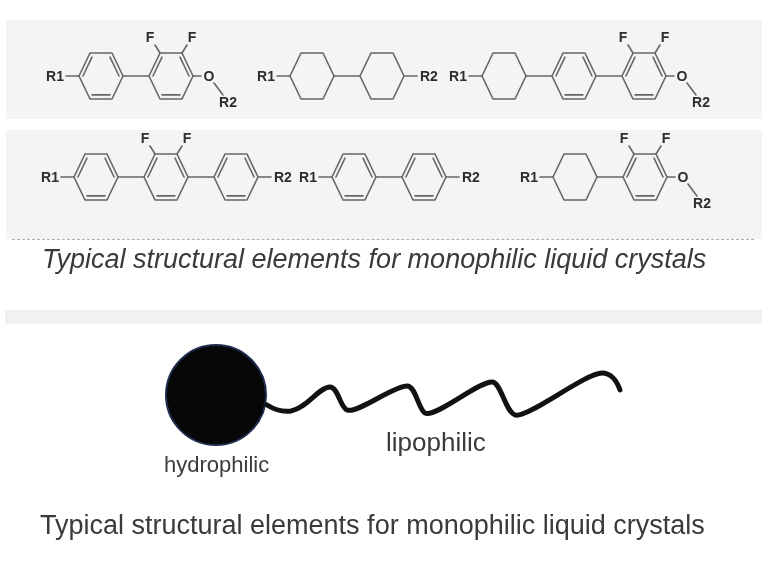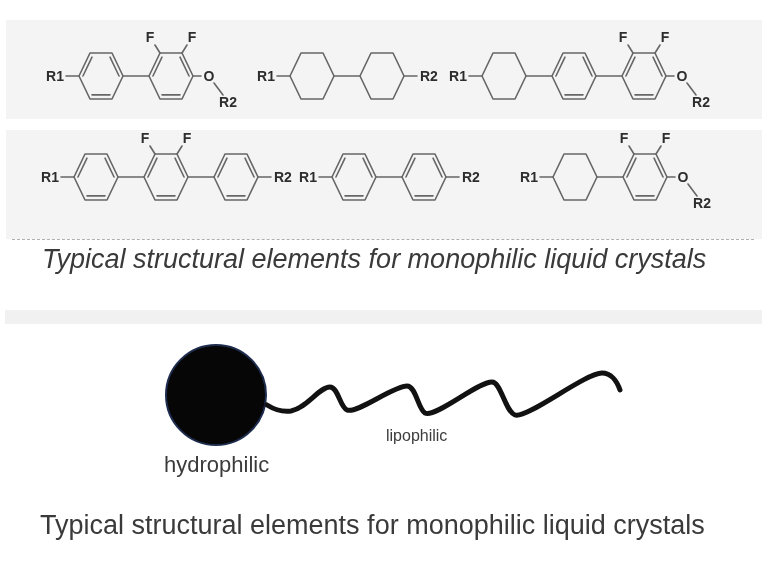--- a/index.html
+++ b/index.html
@@ -19,21 +19,21 @@
            letter-spacing:0px;color:var(--caption);white-space:nowrap;}
   .caption1{left:42px;top:244px;font-style:italic;}
   .caption2{left:40px;top:510px;}
   .amph-band{position:absolute;left:5px;top:310px;width:757px;height:14px;background:#f1f1f1;}
   .head-circle{position:absolute;left:165px;top:344px;width:98px;height:98px;border-radius:50%;
                background:var(--head-fill);border:2px solid var(--head-outline);box-sizing:content-box;}
   .wave{position:absolute;left:255px;top:360px;}
   .wave path{fill:none;stroke:var(--tail);stroke-width:5;stroke-linecap:round;stroke-linejoin:round;}
   .amph-label{position:absolute;color:var(--label);white-space:nowrap;}
   .label-hydro{left:164px;top:452px;font-size:22px;}
-  .label-lipo{left:386px;top:427px;font-size:16px;}
+  .label-lipo{left:386px;top:427px;font-size:26px;}
 </style>
 </head>
 <body>
 
 <div class="page">
 
   <section>
     <div class="strip strip1"></div>
     <div class="strip strip2"></div>
     <div class="strip2-edge"></div>

